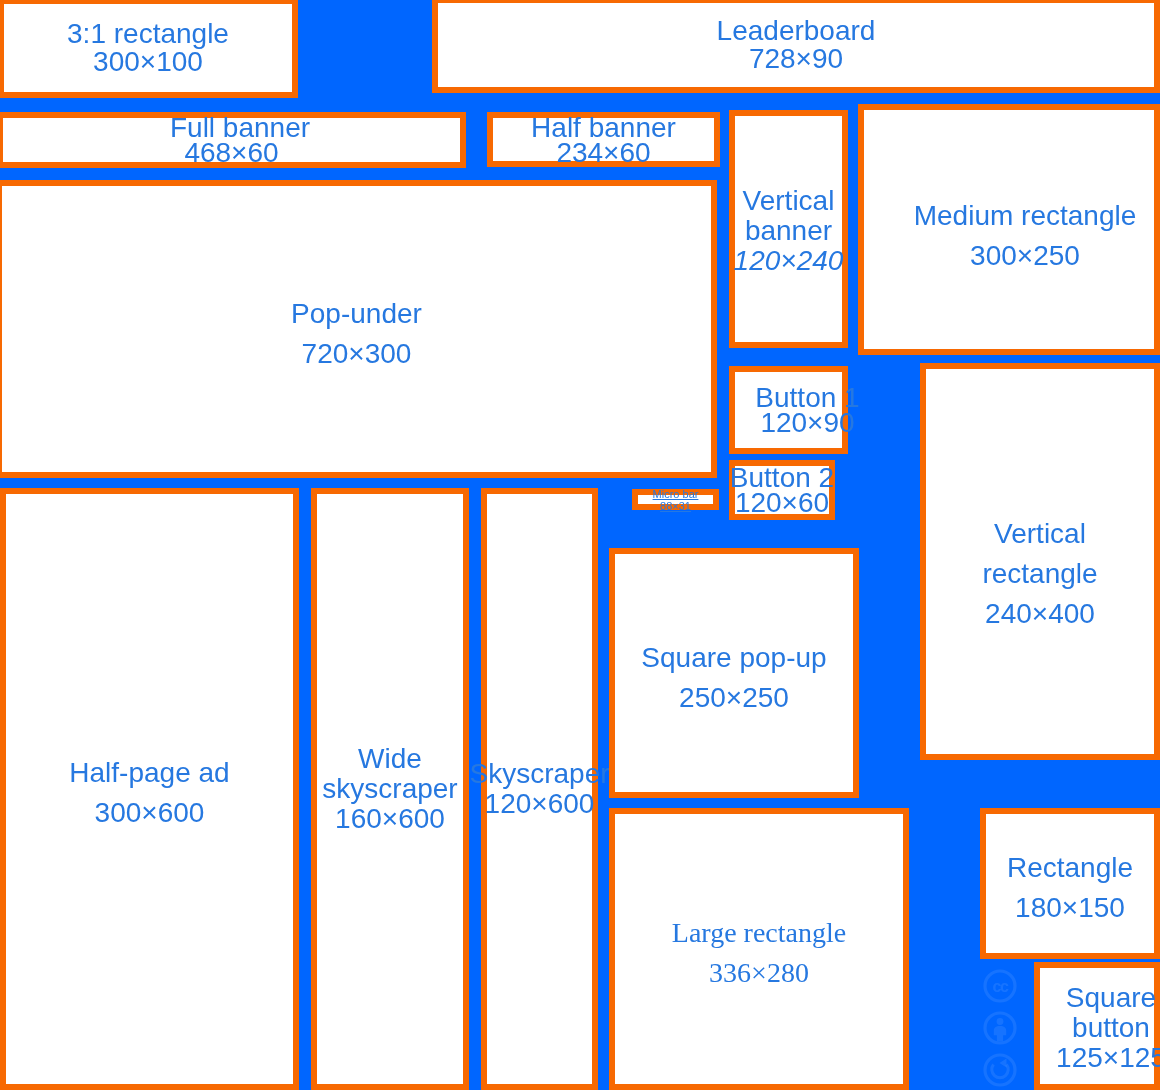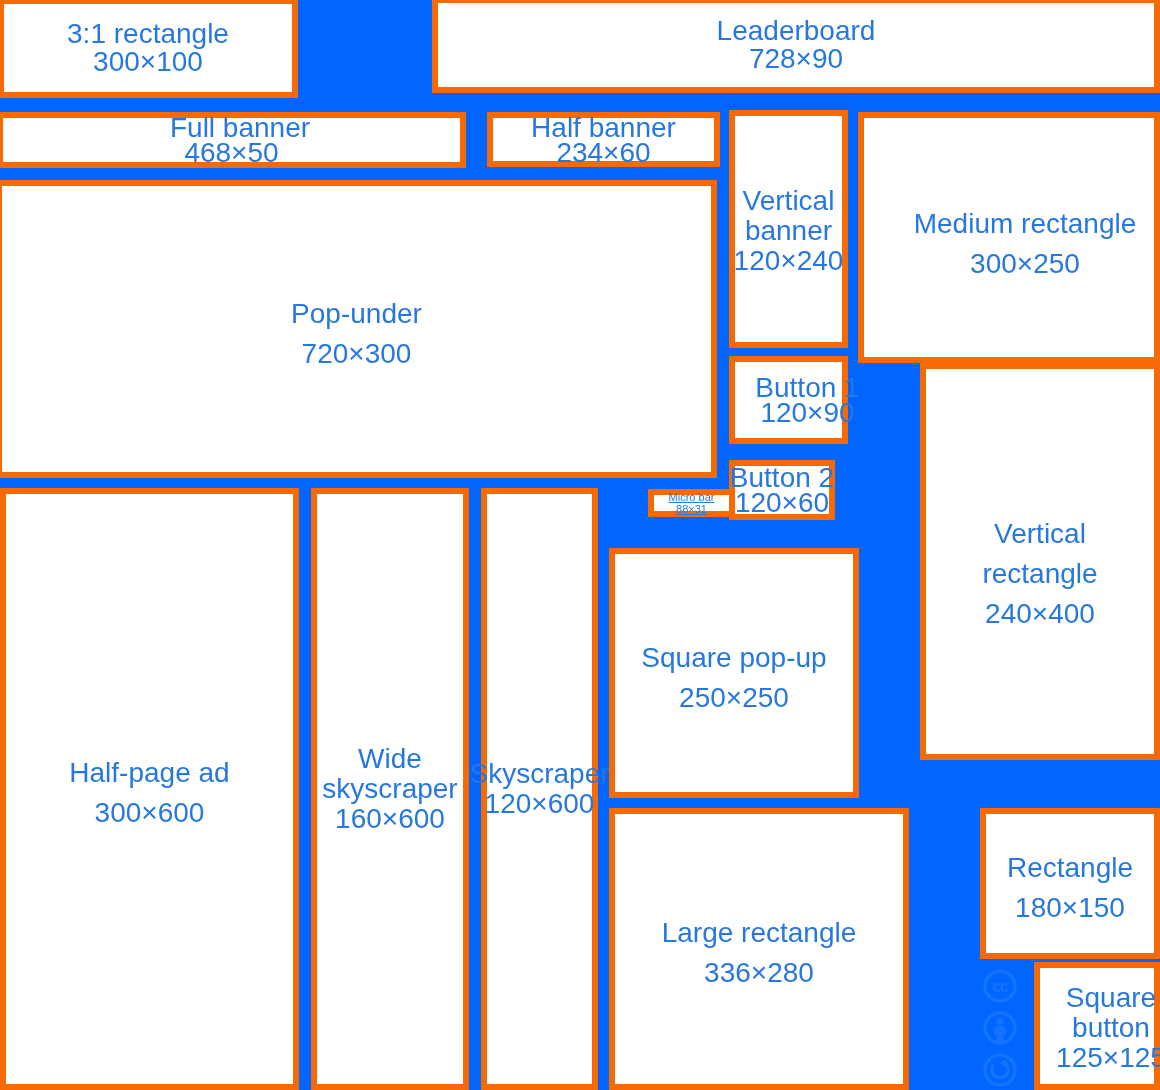--- a/index.html
+++ b/index.html
@@ -43,61 +43,61 @@
     </div>
     <div class="ad-box" style="left: 432px; top: -3px; width: 728px; height: 96px;">
       <div class="box-label">
         <div class="label-line" style="line-height: 28px;">Leaderboard</div>
         <div class="label-line" style="line-height: 28px;">728×90</div>
       </div>
     </div>
     <div class="ad-box" style="left: -3px; top: 112px; width: 469px; height: 56px;">
       <div class="box-label">
         <div class="label-line" style="line-height: 25px; margin-left: 17px;">Full banner</div>
-        <div class="label-line" style="line-height: 25px;">468×50</div>
+        <div class="label-line" style="line-height: 25px;">468×60</div>
       </div>
     </div>
     <div class="ad-box" style="left: 487px; top: 112px; width: 233px; height: 55px;">
       <div class="box-label">
         <div class="label-line" style="line-height: 25px;">Half banner</div>
         <div class="label-line" style="line-height: 25px;">234×60</div>
       </div>
     </div>
     <div class="ad-box" style="left: 729px; top: 110px; width: 119px; height: 238px;">
       <div class="box-label" style="transform: translateY(2px);">
         <div class="label-line" style="line-height: 30px;">Vertical</div>
         <div class="label-line" style="line-height: 30px;">banner</div>
-        <div class="label-line" style="line-height: 30px;">120×240</div>
+        <div class="label-line" style="line-height: 30px; font-style: italic;">120×240</div>
       </div>
     </div>
-    <div class="ad-box" style="left: 858px; top: 112px; width: 302px; height: 251px; padding-left: 32px;">
+    <div class="ad-box" style="left: 858px; top: 104px; width: 302px; height: 251px; padding-left: 32px;">
       <div class="box-label" style="transform: translateY(6px);">
         <div class="label-line" style="line-height: 40px;">Medium rectangle</div>
         <div class="label-line" style="line-height: 40px;">300×250</div>
       </div>
     </div>
     <div class="ad-box" style="left: -4px; top: 180px; width: 721px; height: 298px;">
       <div class="box-label" style="transform: translateY(5px);">
         <div class="label-line" style="line-height: 40px;">Pop-under</div>
         <div class="label-line" style="line-height: 40px;">720×300</div>
       </div>
     </div>
-    <div class="ad-box" style="left: 729px; top: 356px; width: 119px; height: 88px; padding-left: 38px;">
+    <div class="ad-box" style="left: 729px; top: 366px; width: 119px; height: 88px; padding-left: 38px;">
       <div class="box-label">
         <div class="label-line" style="line-height: 25px;">Button 1</div>
         <div class="label-line" style="line-height: 25px;">120×90</div>
       </div>
     </div>
     <div class="ad-box" style="left: 729px; top: 460px; width: 106px; height: 60px;">
       <div class="box-label">
         <div class="label-line" style="line-height: 25px;">Button 2</div>
         <div class="label-line" style="line-height: 25px;">120×60</div>
       </div>
     </div>
-    <div class="ad-box" style="left: 632px; top: 489px; width: 87px; height: 28px; margin-left: 16px;">
+    <div class="ad-box" style="left: 632px; top: 489px; width: 87px; height: 21px;">
       <div class="box-label underlined" style="font-size: 11px;">
         <div class="label-line" style="line-height: 12px;">Micro bar</div>
         <div class="label-line" style="line-height: 12px;">88×31</div>
       </div>
     </div>
     <div class="ad-box" style="left: 920px; top: 363px; width: 240px; height: 397px;">
       <div class="box-label" style="transform: translateY(12px);">
         <div class="label-line" style="line-height: 40px;">Vertical</div>
         <div class="label-line" style="line-height: 40px;">rectangle</div>
         <div class="label-line" style="line-height: 40px;">240×400</div>
@@ -121,21 +121,21 @@
         <div class="label-line" style="line-height: 30px;">Skyscraper</div>
         <div class="label-line" style="line-height: 30px;">120×600</div>
       </div>
     </div>
     <div class="ad-box" style="left: 609px; top: 548px; width: 250px; height: 250px;">
       <div class="box-label" style="transform: translateY(5px);">
         <div class="label-line" style="line-height: 40px;">Square pop-up</div>
         <div class="label-line" style="line-height: 40px;">250×250</div>
       </div>
     </div>
-    <div class="ad-box" style="left: 609px; top: 808px; width: 300px; height: 282px;">
+    <div class="ad-box" style="left: 609px; top: 808px; width: 300px; height: 282px; font-family: Liberation Serif, serif;">
       <div class="box-label" style="transform: translateY(4px);">
         <div class="label-line" style="line-height: 40px;">Large rectangle</div>
         <div class="label-line" style="line-height: 40px;">336×280</div>
       </div>
     </div>
     <div class="ad-box" style="left: 980px; top: 808px; width: 180px; height: 151px;">
       <div class="box-label" style="transform: translateY(4px);">
         <div class="label-line" style="line-height: 40px;">Rectangle</div>
         <div class="label-line" style="line-height: 40px;">180×150</div>
       </div>

